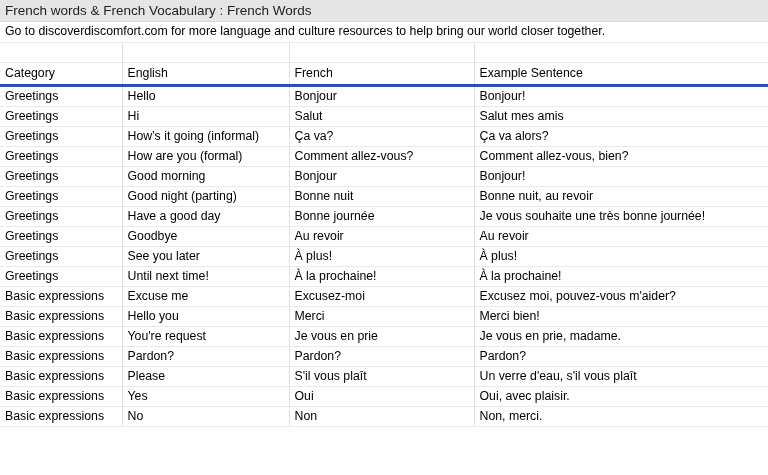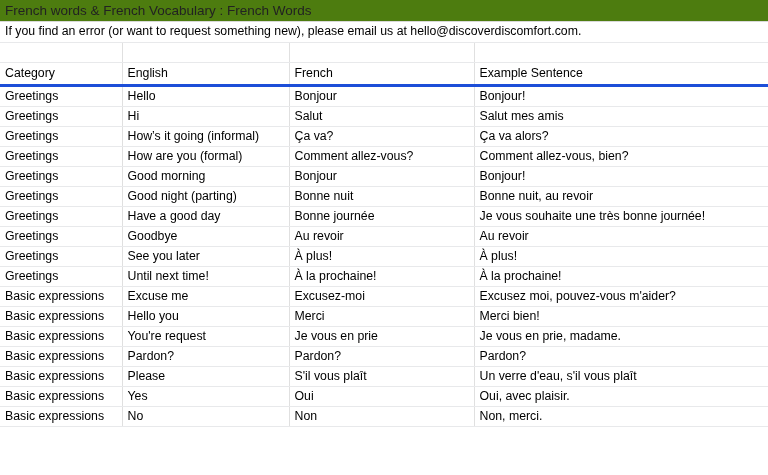--- a/index.html
+++ b/index.html
@@ -12,21 +12,21 @@
     height: 475px;
     overflow: hidden;
     font-family: "Liberation Sans", sans-serif;
     color: #000000;
     -webkit-font-smoothing: antialiased;
   }
 
   
   .doc-title-bar {
     height: 22px;
-    background: #4d7c0f;
+    background: #e5e5e5;
     border-bottom: 1px solid #d9d9d9;
     display: flex;
     align-items: center;
     box-sizing: border-box;
     padding-left: 5px;
   }
   .doc-title-text {
     font-size: 13.5px;
     line-height: 21px;
     color: #222222;
@@ -89,24 +89,24 @@
 <table class="sheet">
   <colgroup>
     <col class="col-a">
       <col class="col-b">
       <col class="col-c">
       <col class="col-d">
   </colgroup>
   <tbody>
 
 
-
     <tr class="span-row">
-      <td colspan="4" class="last-col">If you find an error (or want to request something new), please email us at hello@discoverdiscomfort.com.</td>
+      <td colspan="4" class="last-col">Go to discoverdiscomfort.com for more language and culture resources to help bring our world closer together.</td>
     </tr>
+
 
 
     <tr class="empty-row">
       <td></td>
       <td></td>
       <td></td>
       <td class="last-col"></td>
     </tr>
 
     <tr class="header-row">

